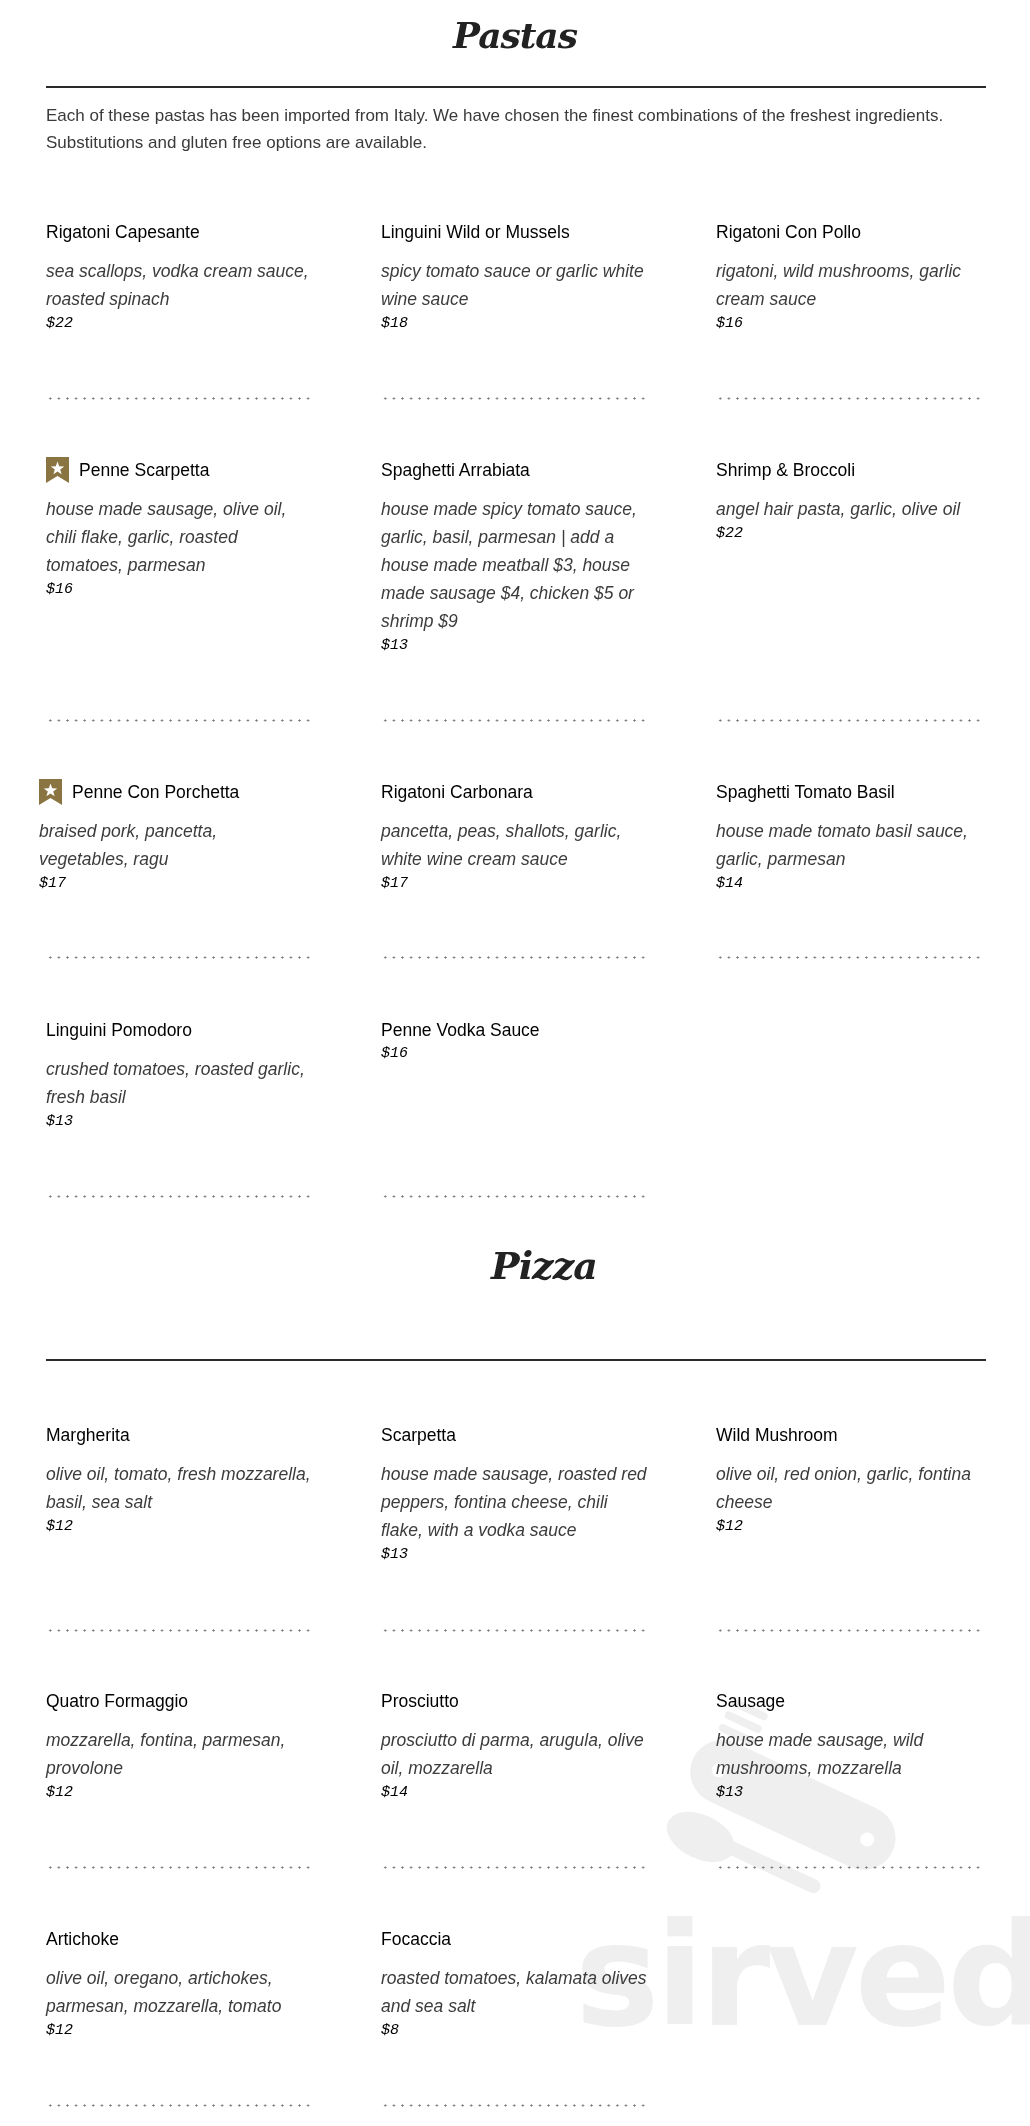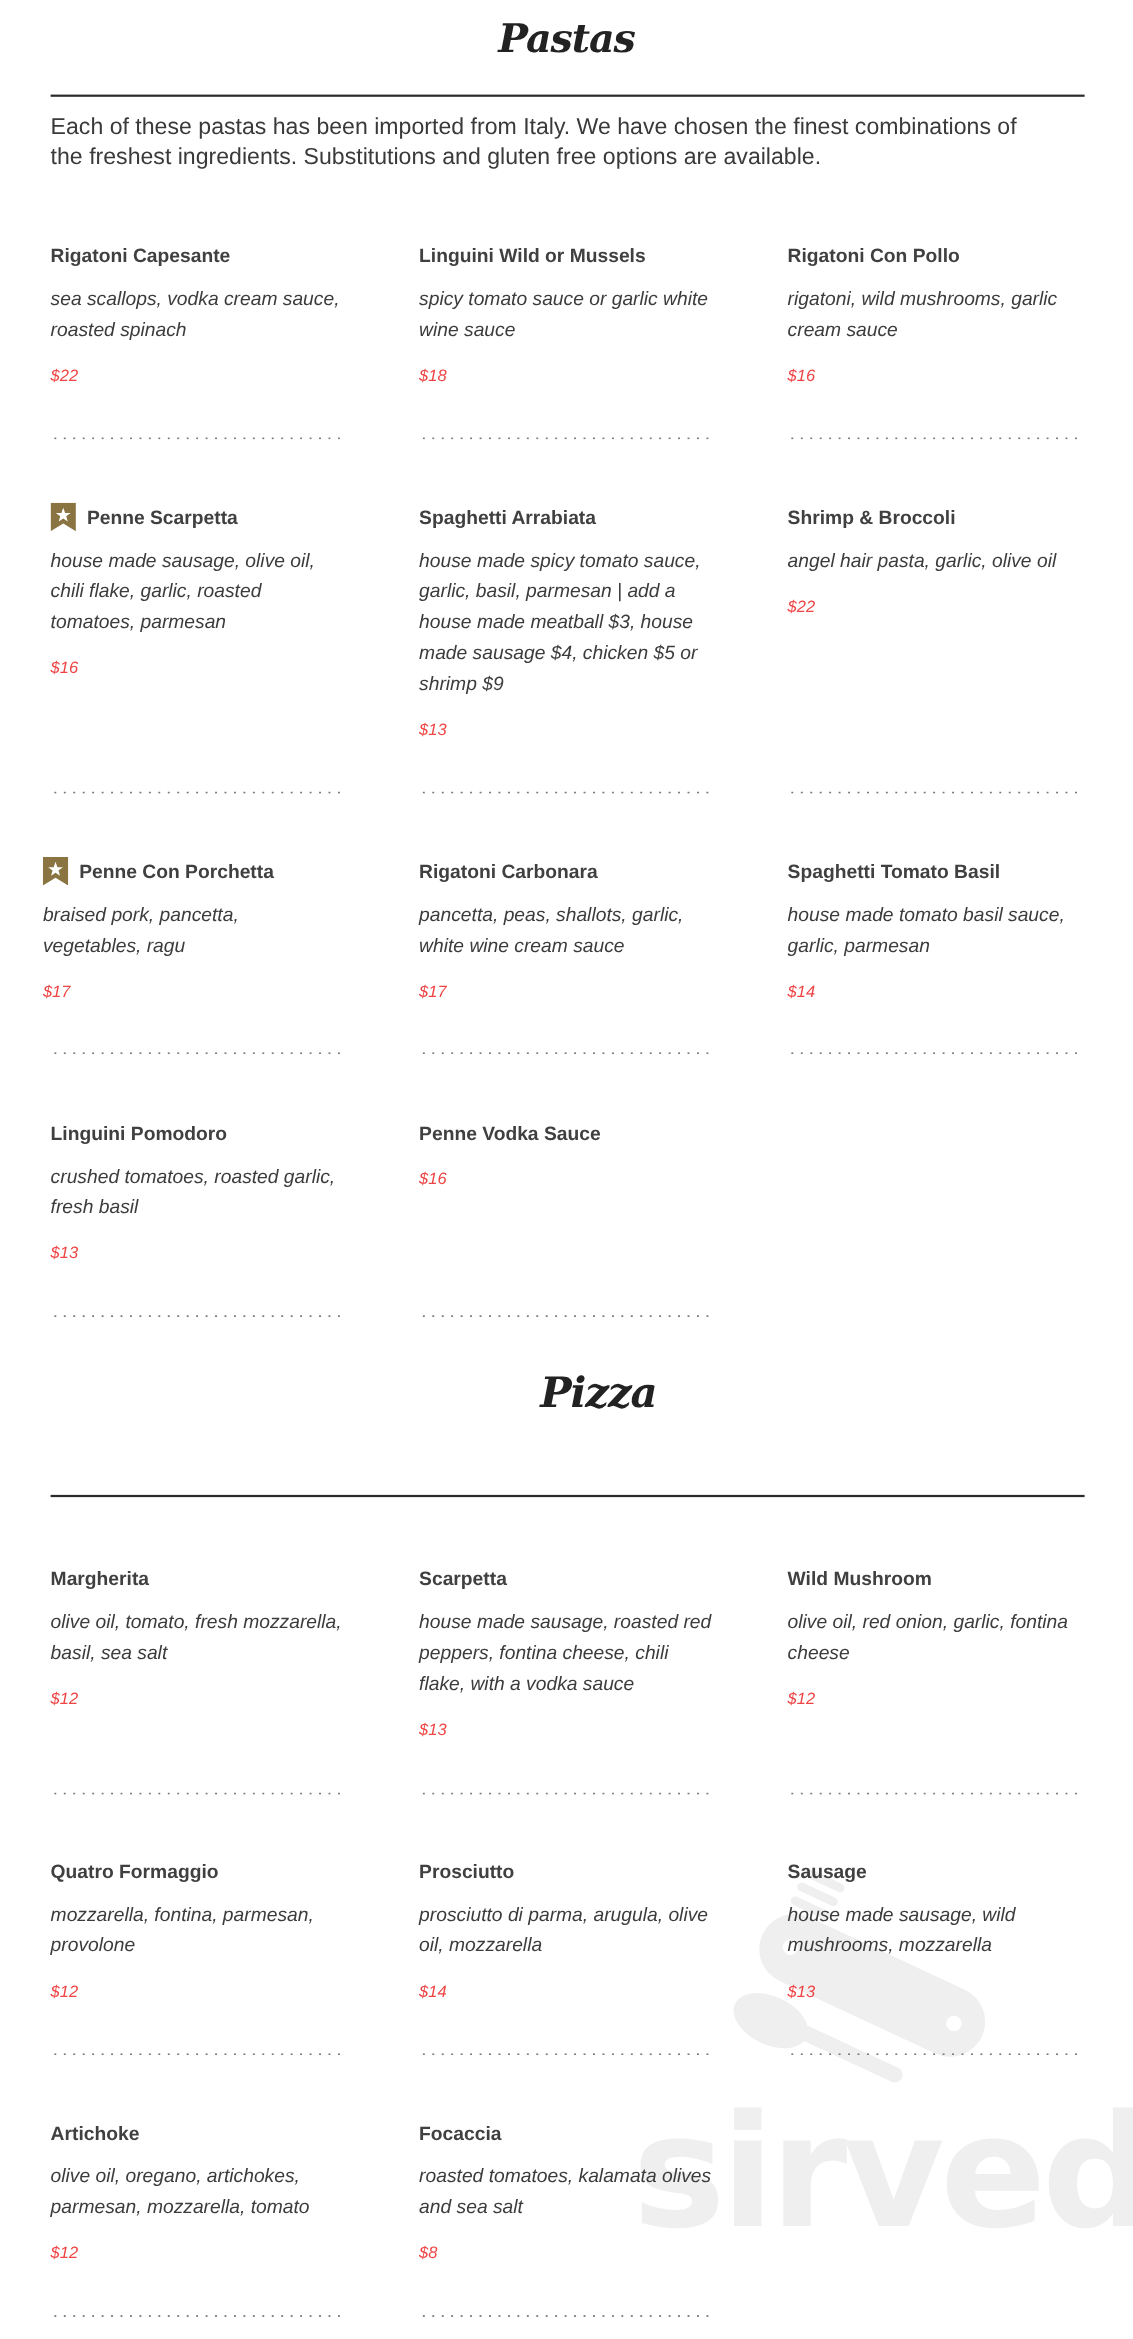--- a/index.html
+++ b/index.html
@@ -6,28 +6,28 @@
     body { width: 1030px; height: 2126px; position: relative; overflow: hidden;
            font-family: "Liberation Sans", "DejaVu Sans", sans-serif; color: #2b2b2b; }
     .watermark { position: absolute; pointer-events: none; z-index: 0; }
     .wm-text { left: 575px; top: 1905px; font-family: "DejaVu Sans", sans-serif; font-weight: bold;
                font-size: 142px; letter-spacing: -4px; color: #efefef; line-height: 1; }
     .wm-logo { left: 660px; top: 1700px; width: 250px; height: 220px; }
     .section-title { position: absolute; left: 0; width: 1030px; text-align: center;
                      font-family: "DejaVu Serif", serif; font-style: italic; font-weight: bold;
                      color: #222; z-index: 1; letter-spacing: -1px; }
     .rule { position: absolute; left: 46px; width: 940px; height: 2px; background: #2a2a2a; z-index: 1; }
-    .intro { position: absolute; left: 46px; top: 102px; width: 900px; font-size: 21px; line-height: 27px;
+    .intro { position: absolute; left: 46px; top: 102px; width: 900px; font-size: 17px; line-height: 27px;
              color: #3a3a3a; z-index: 1; }
     .item { position: absolute; width: 268px; z-index: 1; }
-    .item-title { font-size: 17.5px; font-weight: bold; color: #404040; height: 26px; line-height: 26px;
+    .item-title { font-size: 17.5px; font-weight: normal; color: #000000; height: 26px; line-height: 26px;
                   display: flex; align-items: center; }
     .badge { width: 23px; height: 26px; margin-right: 10px; flex: 0 0 auto; }
     .item-desc { margin-top: 12px; font-size: 17.5px; line-height: 28px; color: #3c3c3c; font-style: italic; }
-    .item-price { margin-top: 20px; font-size: 15px; font-style: italic; color: #ef4444; }
+    .item-price { margin-top: 2px; font-size: 15px; font-style: italic; color: #000000; font-family: Liberation Mono, monospace; }
     .dots { position: absolute; width: 268px; height: 3px; z-index: 1;
             background-image: radial-gradient(circle, #777 0.9px, transparent 1.2px);
             background-size: 8.6px 3px; background-repeat: repeat-x; }
   </style>
 </head>
 <body>
 
 <svg class="watermark wm-logo" viewBox="0 0 250 220">
   <g fill="#efefef" transform="rotate(25 125 110)">
     <rect x="30" y="30" width="40" height="8" rx="4"></rect>

